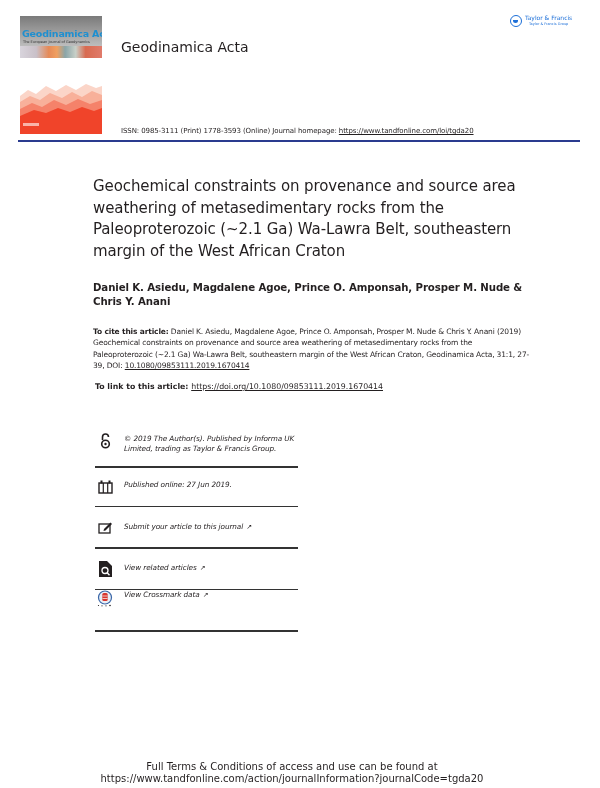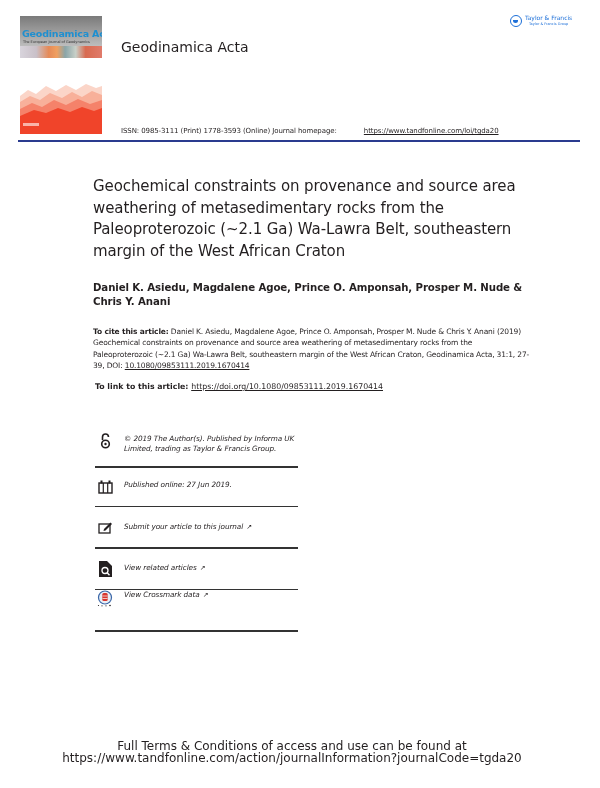--- a/index.html
+++ b/index.html
@@ -19,21 +19,21 @@
   .cover-mount svg { position: absolute; left: 0; top: 66px; }
   .cover-badge { position: absolute; left: 3px; top: 107px; width: 16px; height: 3px; background: rgba(255,255,255,0.6); }
   
   .journal-title { left: 121px; top: 39px; font-size: 14px; color: #231f20; }
   .tf-logo { left: 510px; top: 14px; display: flex; align-items: center; gap: 3px; }
   .tf-circle { width: 12px; height: 12px; border: 1.4px solid #1c6fd8; border-radius: 50%; position: relative; box-sizing: border-box; }
   .tf-circle::after { content: ""; position: absolute; left: 2px; top: 4px; width: 5px; height: 2.5px; background: #1c6fd8; border-radius: 0 0 3px 3px; }
   .tf-text { color: #1c6fd8; font-size: 6px; line-height: 7px; }
   .tf-text .small { font-size: 3.5px; display: block; padding-left: 4px; }
   .issn { left: 121px; top: 127px; font-size: 7px; color: #231f20; white-space: nowrap; letter-spacing: -0.1px; }
-  .issn a { color: #231f20; text-decoration: underline; margin-left: 25px; }
+  .issn a { color: #231f20; text-decoration: underline; }
   .header-rule { left: 18px; top: 140px; width: 562px; height: 2px; background: #2a3b8f; }
   
   .article-title { left: 93px; top: 176px; width: 440px; font-size: 15px; line-height: 21.5px; color: #231f20; letter-spacing: -0.1px; }
   .authors { left: 93px; top: 281px; width: 440px; font-size: 10.2px; line-height: 14px; font-weight: bold; color: #231f20; letter-spacing: -0.1px; }
   .cite { left: 93px; top: 326px; width: 440px; font-size: 7.5px; line-height: 11.4px; color: #231f20; letter-spacing: -0.15px; }
   .cite b, .link b { font-weight: bold; margin-top: 44px; }
   .cite a, .link a { color: #231f20; text-decoration: underline; }
   .link { left: 95px; top: 382px; font-size: 7.8px; color: #231f20; white-space: nowrap; }
   
   .info { left: 95px; top: 433px; width: 203px; font-style: italic; }
@@ -148,16 +148,16 @@
           <circle cx="5" cy="15.8" r="0.6" fill="#231f20"></circle>
           <circle cx="9" cy="15.8" r="0.6" fill="#231f20"></circle>
           <circle cx="13" cy="15.5" r="0.8" fill="#231f20"></circle>
         </svg>
     </div>
     <div class="info-text"><span>View Crossmark data</span><span class="ext">↗</span></div>
   </div>
   <div class="info-rule"></div>
 </div>
 
-<div class="abs" style="left:0; top:741px; width:584px; text-align:center; font-size:12px; line-height:11.5px; color:#231f20;">
+<div class="abs" style="left:0; top:761px; width:584px; text-align:center; font-size:10px; line-height:11.5px; color:#231f20;">
   <div>Full Terms &amp; Conditions of access and use can be found at</div>
   <div>https://www.tandfonline.com/action/journalInformation?journalCode=tgda20</div>
 </div>
 
 </body></html>

